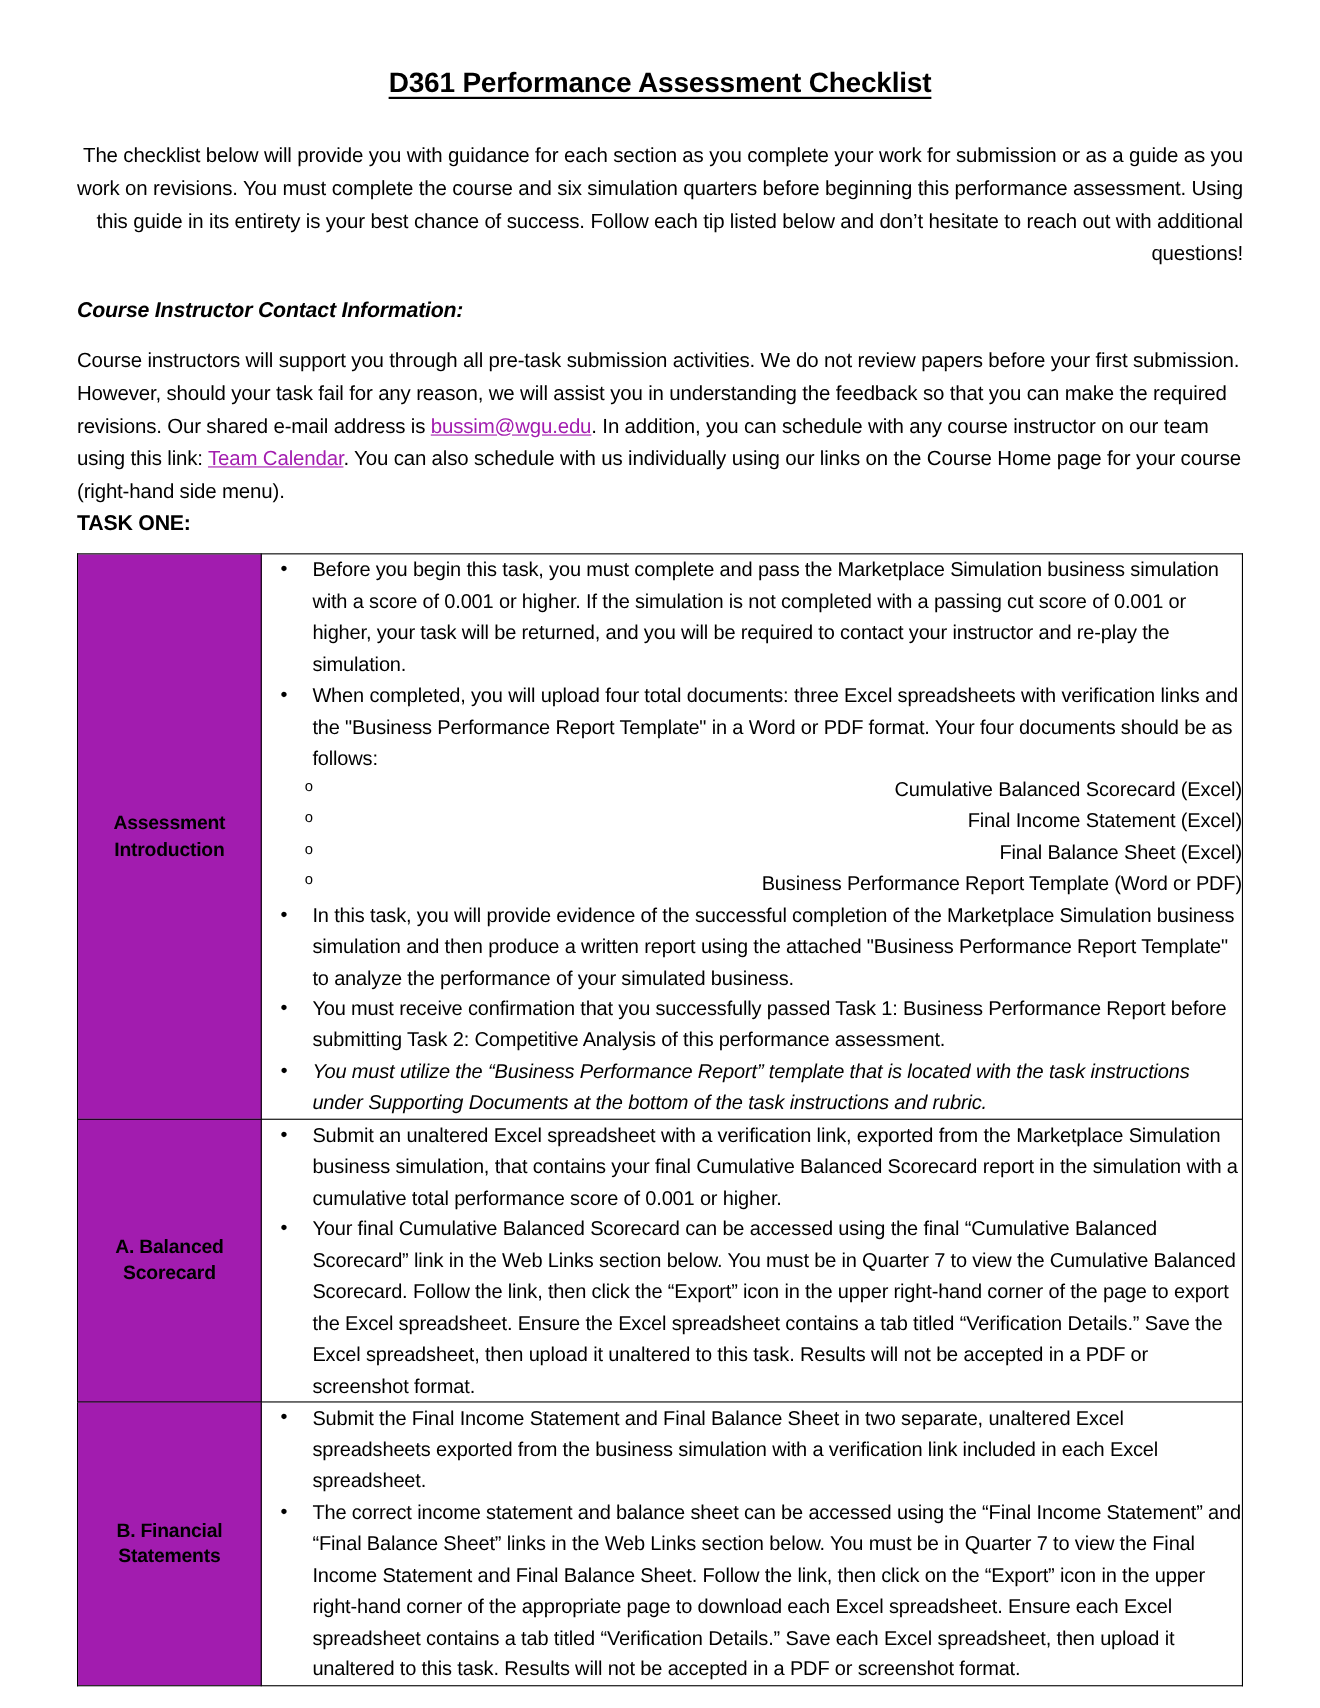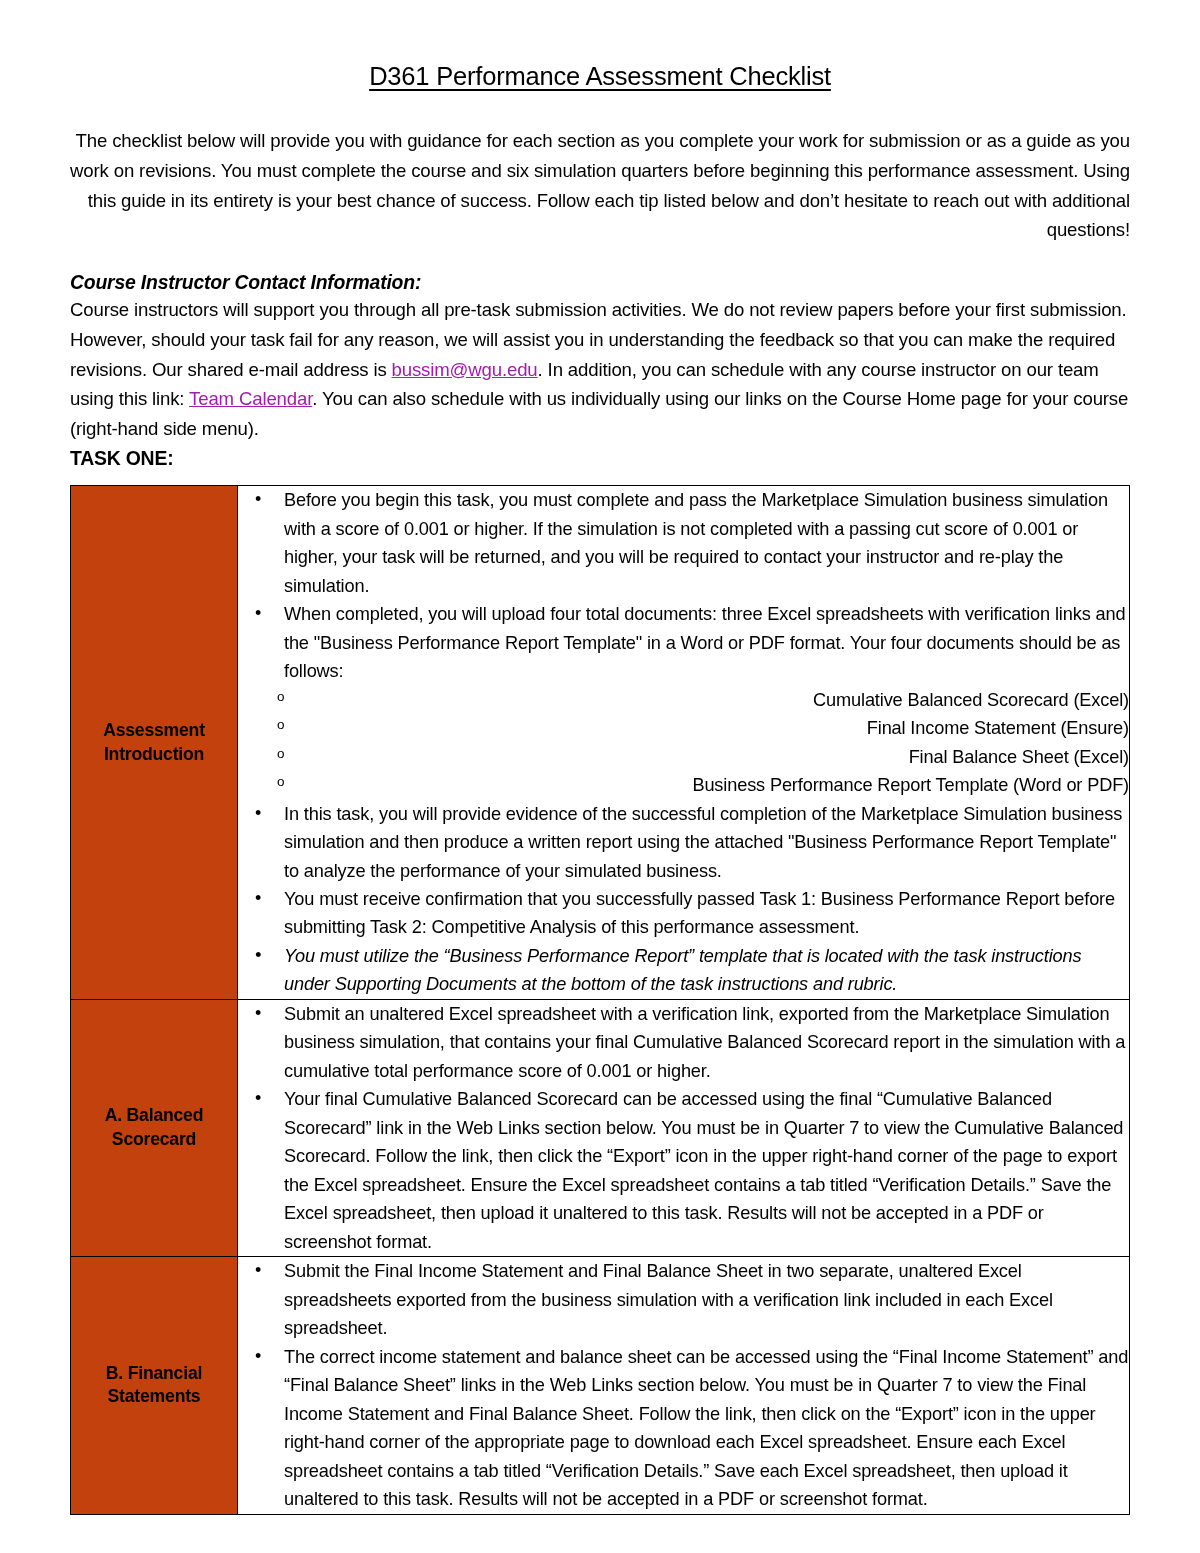--- a/index.html
+++ b/index.html
@@ -20,41 +20,41 @@
     position: relative;
     width: 1200px;
     height: 1553px;
     padding: 62px 70px 0 70px;
   }
 
   
   .doc-title {
     text-align: center;
     font-size: 25.5px;
-    font-weight: normal;
+    font-weight: bold;
     letter-spacing: -0.2px;
     text-decoration: underline;
     text-underline-offset: 4px;
     margin: 0 0 36px 0;
     line-height: 1.1;
   }
 
   
   .intro-para {
     font-size: 18.6px;
     line-height: 1.60;
     margin: 0 0 10px 0;
     text-align: right;
     letter-spacing: -0.15px;
   }
   .section-heading {
     font-size: 19.4px;
     font-weight: bold;
     font-style: italic;
-    margin: 24px 0 0 0;
+    margin: 24px 0 18px 0;
     line-height: 1.35;
     letter-spacing: -0.2px;
   }
   .contact-para {
     font-size: 18.6px;
     line-height: 1.60;
     margin: 0;
     letter-spacing: -0.15px;
   }
   .task-heading {
@@ -76,21 +76,21 @@
     table-layout: fixed;
     border: 1.4px solid #000000;
   }
   table.checklist td {
     border: 1.2px solid #000000;
     vertical-align: middle;
     padding: 0;
   }
   td.label-cell {
     width: 167px;
-    background: #c2410c;
+    background: #a21caf;
     text-align: center;
     font-weight: bold;
     font-size: 17.6px;
     line-height: 1.35;
     padding: 6px 6px;
     letter-spacing: -0.2px;
   }
   td.content-cell {
     vertical-align: top;
     padding: 9px 12px 10px 6px;
@@ -163,21 +163,21 @@
 
       <tr>
         <td class="label-cell">Assessment Introduction</td>
         <td class="content-cell">
           <ul class="lvl1">
             <li>Before you begin this task, you must complete and pass the Marketplace Simulation business simulation with a score of 0.001 or higher. If the simulation is not completed with a passing cut score of 0.001 or higher, your task will be returned, and you will be required to contact your instructor and re-play the simulation.</li>
             <li>When completed, you will upload four total documents: three Excel spreadsheets with verification links and the "Business Performance Report Template" in a Word or PDF format. Your four documents should be as follows:</li>
           </ul>
           <ul class="lvl2">
             <li>Cumulative Balanced Scorecard (Excel)</li>
-            <li>Final Income Statement (Ensure)</li>
+            <li>Final Income Statement (Excel)</li>
             <li>Final Balance Sheet (Excel)</li>
             <li>Business Performance Report Template (Word or PDF)</li>
           </ul>
           <ul class="lvl1">
             <li>In this task, you will provide evidence of the successful completion of the Marketplace Simulation business simulation and then produce a written report using the attached "Business Performance Report Template" to analyze the performance of your simulated business.</li>
             <li>You must receive confirmation that you successfully passed Task 1: Business Performance Report before submitting Task 2: Competitive Analysis of this performance assessment.</li>
             <li class="emph">You must utilize the “Business Performance Report” template that is located with the task instructions under Supporting Documents at the bottom of the task instructions and rubric.</li>
           </ul>
         </td>
       </tr>

